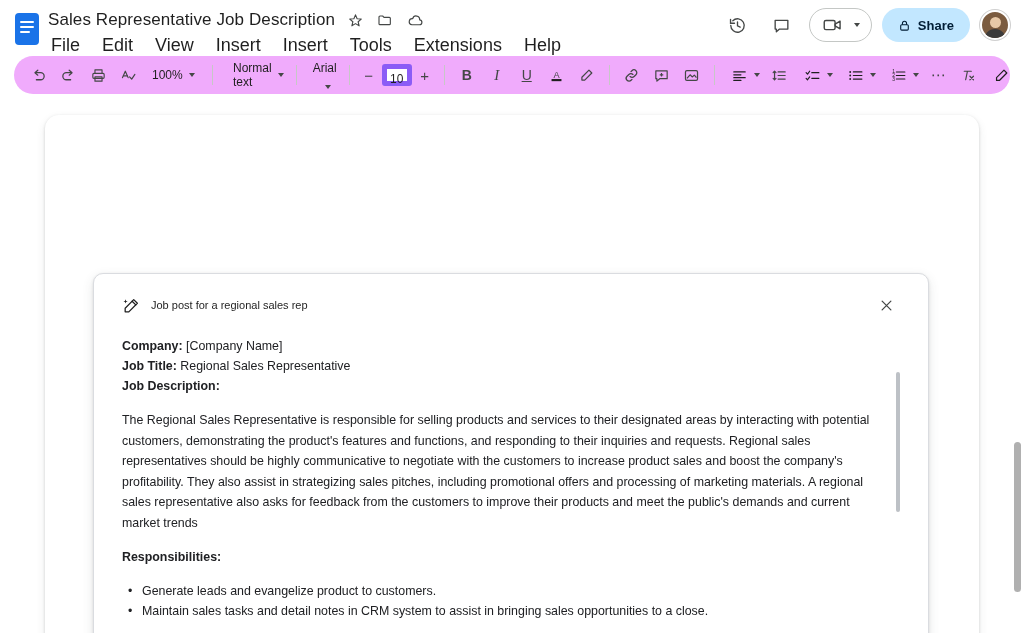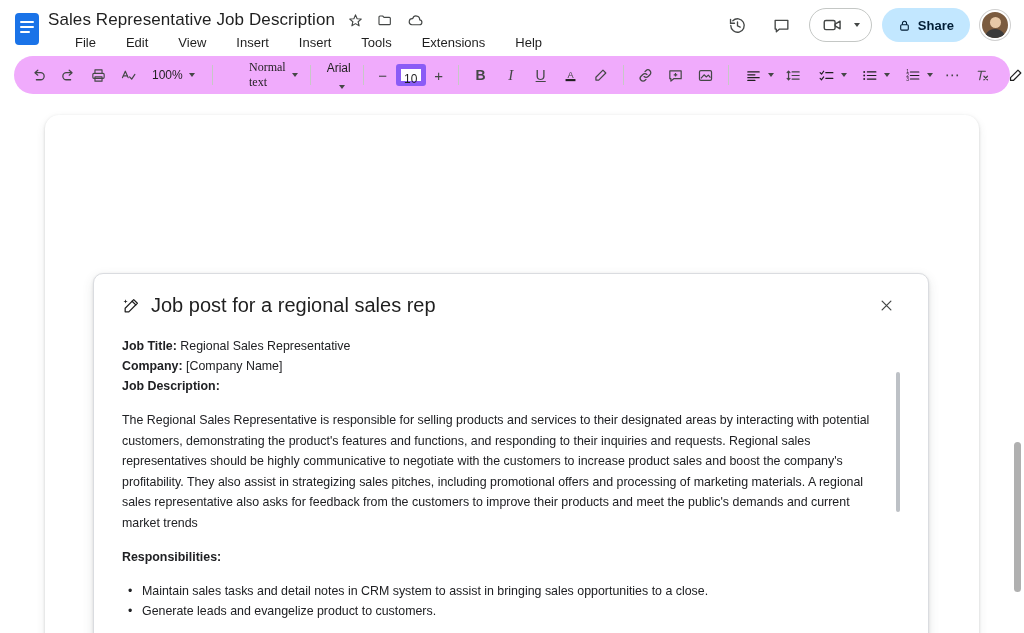--- a/index.html
+++ b/index.html
@@ -41,25 +41,24 @@
     white-space: nowrap;
   }
   .title-icon {
     width: 20px; height: 20px;
     display: inline-flex; align-items: center; justify-content: center;
     color: #444746;
     cursor: pointer;
   }
   .menu-row {
     display: flex;
-    gap: 24px;
+    gap: 16px;
     margin-top: 3px;
-    font-size: 13px;
+    font-size: 18px;
     color: #1f1f1f;
-    margin-left: 24px;
   }
   .menu-item {
     padding: 2px 3px;
     border-radius: 4px;
     cursor: pointer;
     white-space: nowrap;
   }
 
   .titlebar-right {
     display: flex;
@@ -168,21 +167,21 @@
   }
   .tb-select {
     display: flex; align-items: center; justify-content: space-between;
     height: 28px;
     border-radius: 4px;
     font-size: 12px;
     color: #1f1f1f;
     cursor: pointer;
     padding: 0 4px 0 8px;
   }
-  .style-select { width: 108px; margin-left: 20px; font-family: Liberation Serif, serif; }
+  .style-select { width: 108px; margin-left: 4px; }
   .font-select { width: 92px; flex-direction: column; }
   .caret {
     display: inline-block;
     width: 0; height: 0;
     border-left: 3.5px solid transparent;
     border-right: 3.5px solid transparent;
     border-top: 4px solid #444746;
     margin-left: 6px;
   }
   .fontsize-group {
@@ -244,21 +243,21 @@
     padding: 16px 28px 14px 28px;
   }
   .card-head {
     display: flex; align-items: center;
     gap: 10px;
     height: 30px;
     margin-bottom: 6px;
   }
   .spark-icon { color: #1f1f1f; display: flex; }
   .card-title {
-    font-size: 20px;
+    font-size: 11px;
     color: #1f1f1f;
   }
   .card-close {
     margin-left: auto;
     width: 28px; height: 28px;
     display: flex; align-items: center; justify-content: center;
     border-radius: 50%;
     color: #444746;
     cursor: pointer;
   }
@@ -573,35 +572,35 @@
         <span class="card-title">Job post for a regional sales rep</span>
         <span class="card-close">
           <svg width="15" height="15" viewBox="0 0 24 24" stroke="currentColor" stroke-width="2" stroke-linecap="round">
             <path d="M5 5l14 14M19 5 5 19"></path>
           </svg>
         </span>
       </div>
 
       <div class="card-body">
         <p class="kv">
+          <b>Company:</b>
+          <span>[Company Name]</span>
+        </p>
+        <p class="kv">
           <b>Job Title:</b>
           <span>Regional Sales Representative</span>
         </p>
-        <p class="kv">
-          <b>Company:</b>
-          <span>[Company Name]</span>
-        </p>
 
         <p class="blk-title">Job Description:</p>
         <p class="desc">The Regional Sales Representative is responsible for selling products and services to their designated areas by interacting with potential customers, demonstrating the product's features and functions, and responding to their inquiries and requests. Regional sales representatives should be highly communicative to negotiate with the customers to increase product sales and boost the company's profitability. They also assist in strategizing sales pitches, including promotional offers and processing of marketing materials. A regional sales representative also asks for feedback from the customers to improve their products and meet the public's demands and current market trends</p>
 
         <p class="resp-title">Responsibilities:</p>
         <ul class="resp">
+          <li>Generate leads and evangelize product to customers.</li>
           <li>Maintain sales tasks and detail notes in CRM system to assist in bringing sales opportunities to a close.</li>
-          <li>Generate leads and evangelize product to customers.</li>
           <li>Process all correspondence and paperwork related to accounts on a daily basis and submitting to the company via computer CRM system.</li>
         </ul>
 
         <div class="scrollbar">
           <div class="thumb"></div>
         </div>
       </div>
 
     </div>
 

